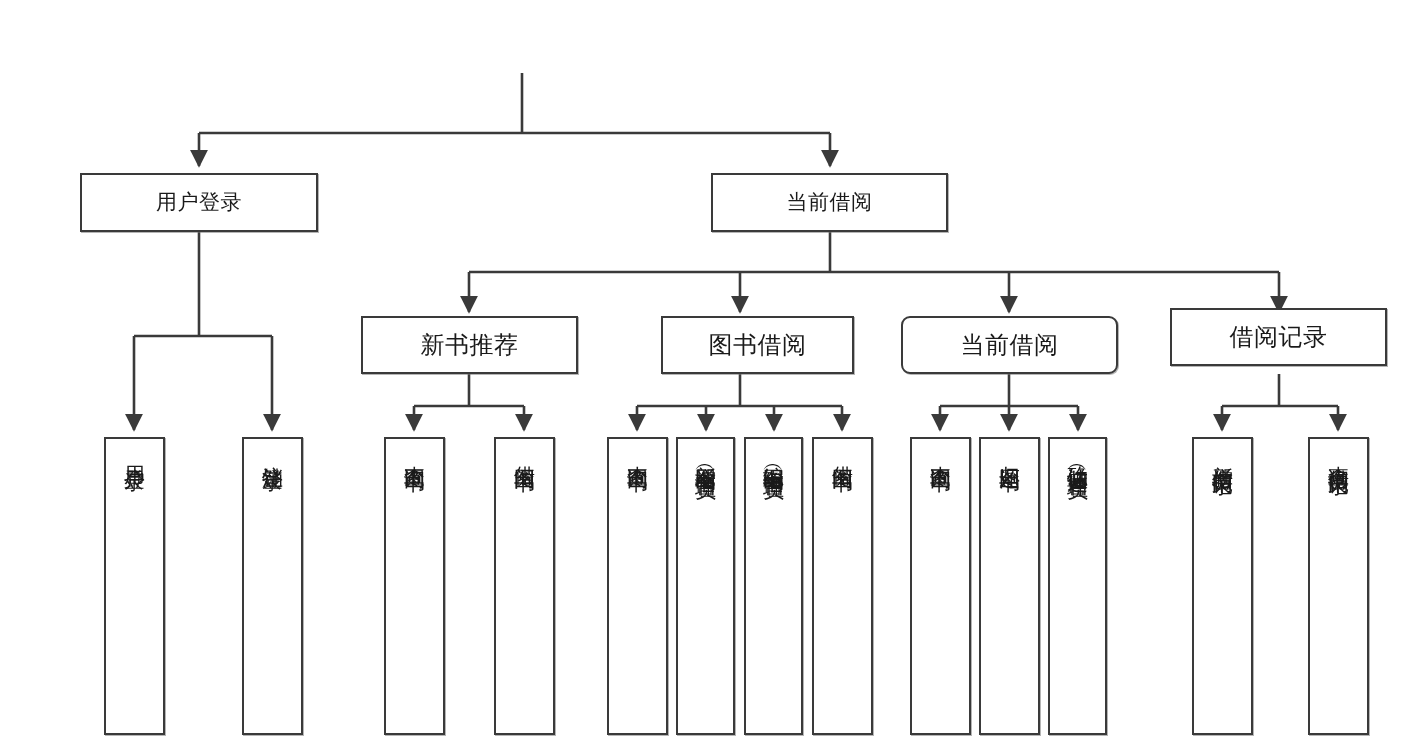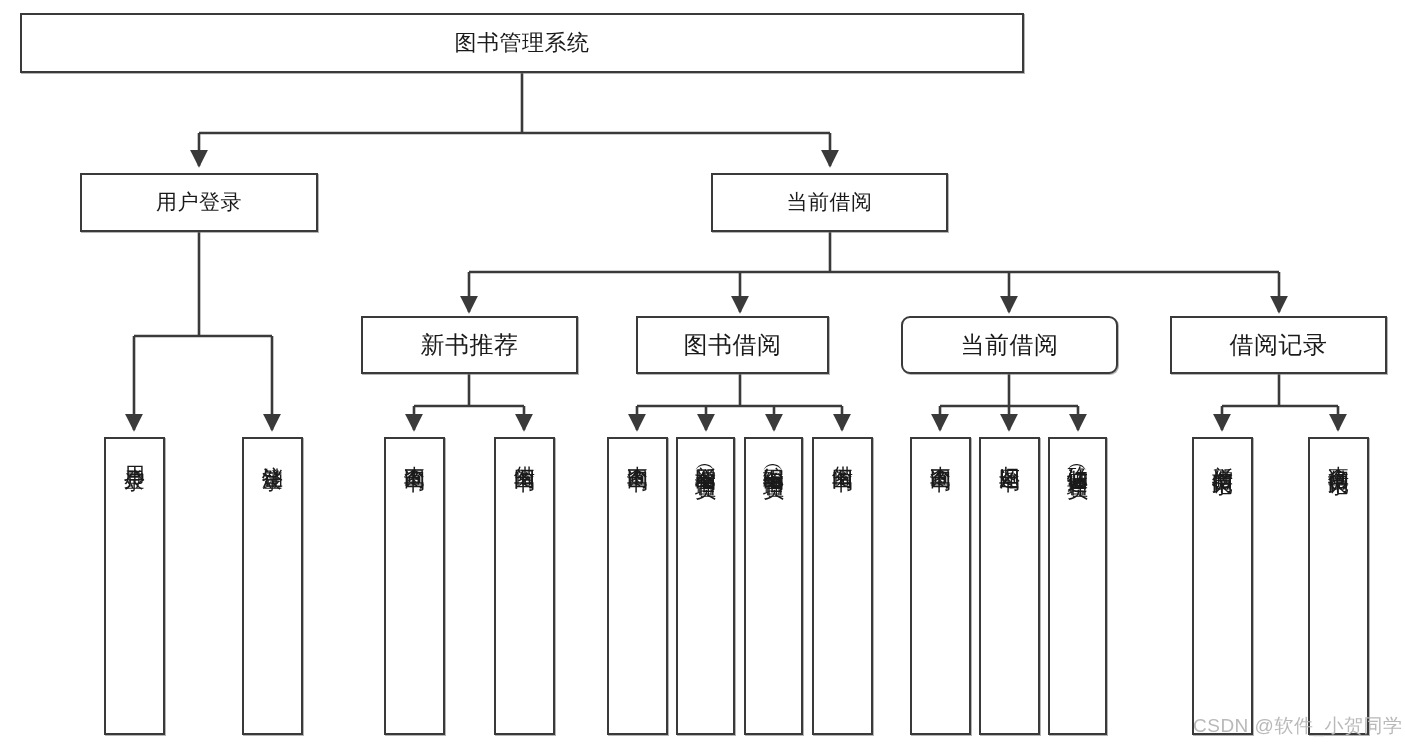--- a/index.html
+++ b/index.html
@@ -124,41 +124,38 @@
       <path d="M 1009 406 L 1009 430" marker-end="url(#arrow)"></path>
       <path d="M 1078 406 L 1078 430" marker-end="url(#arrow)"></path>
 
       <path d="M 1279 374 L 1279 406"></path>
       <path d="M 1222 406 L 1338 406"></path>
       <path d="M 1222 406 L 1222 430" marker-end="url(#arrow)"></path>
       <path d="M 1338 406 L 1338 430" marker-end="url(#arrow)"></path>
     </g>
   </svg>
 
-  <div class="node n-root" style="left:20px; top:13px; width:1004px; height:60px;">
-    <span class="lbl">图书管理系统</span>
-  </div>
 
   <div class="node n-l2" style="left:80px; top:173px; width:238px; height:59px;">
     <span class="lbl">用户登录</span>
   </div>
   <div class="node n-l2" style="left:711px; top:173px; width:237px; height:59px;">
     <span class="lbl">当前借阅</span>
   </div>
 
   <div class="node n-l3" style="left:361px; top:316px; width:217px; height:58px;">
     <span class="lbl">新书推荐</span>
   </div>
-  <div class="node n-l3" style="left:636px; top:316px; width:193px; height:58px;">
+  <div class="node n-l3" style="left:661px; top:316px; width:193px; height:58px;">
     <span class="lbl">图书借阅</span>
   </div>
   <div class="node n-l3" style="left:901px; top:316px; width:217px; height:58px;border-radius:9px;">
     <span class="lbl">当前借阅</span>
   </div>
-  <div class="node n-l3" style="left:1170px; top:316px; width:217px; height:58px;">
+  <div class="node n-l3" style="left:1170px; top:308px; width:217px; height:58px;">
     <span class="lbl">借阅记录</span>
   </div>
 
   <div class="node leaf" style="left:104px; top:437px; width:61px; height:298px;">
     <span class="lbl">用户登录</span>
   </div>
   <div class="node leaf" style="left:242px; top:437px; width:61px; height:298px;">
     <span class="lbl">注销登录</span>
   </div>
 
@@ -192,15 +189,14 @@
     <span class="lbl">确认归还（管理员）</span>
   </div>
 
   <div class="node leaf tall" style="left:1192px; top:437px; width:61px; height:298px;">
     <span class="lbl">新增借阅记录</span>
   </div>
   <div class="node leaf tall" style="left:1308px; top:437px; width:61px; height:298px;">
     <span class="lbl">查询借阅记录</span>
   </div>
 
-  <div class="watermark" style="left:1193px; top:713px;">CSDN @软件_小贺同学</div>
 
 </div>
 
 </body></html>

